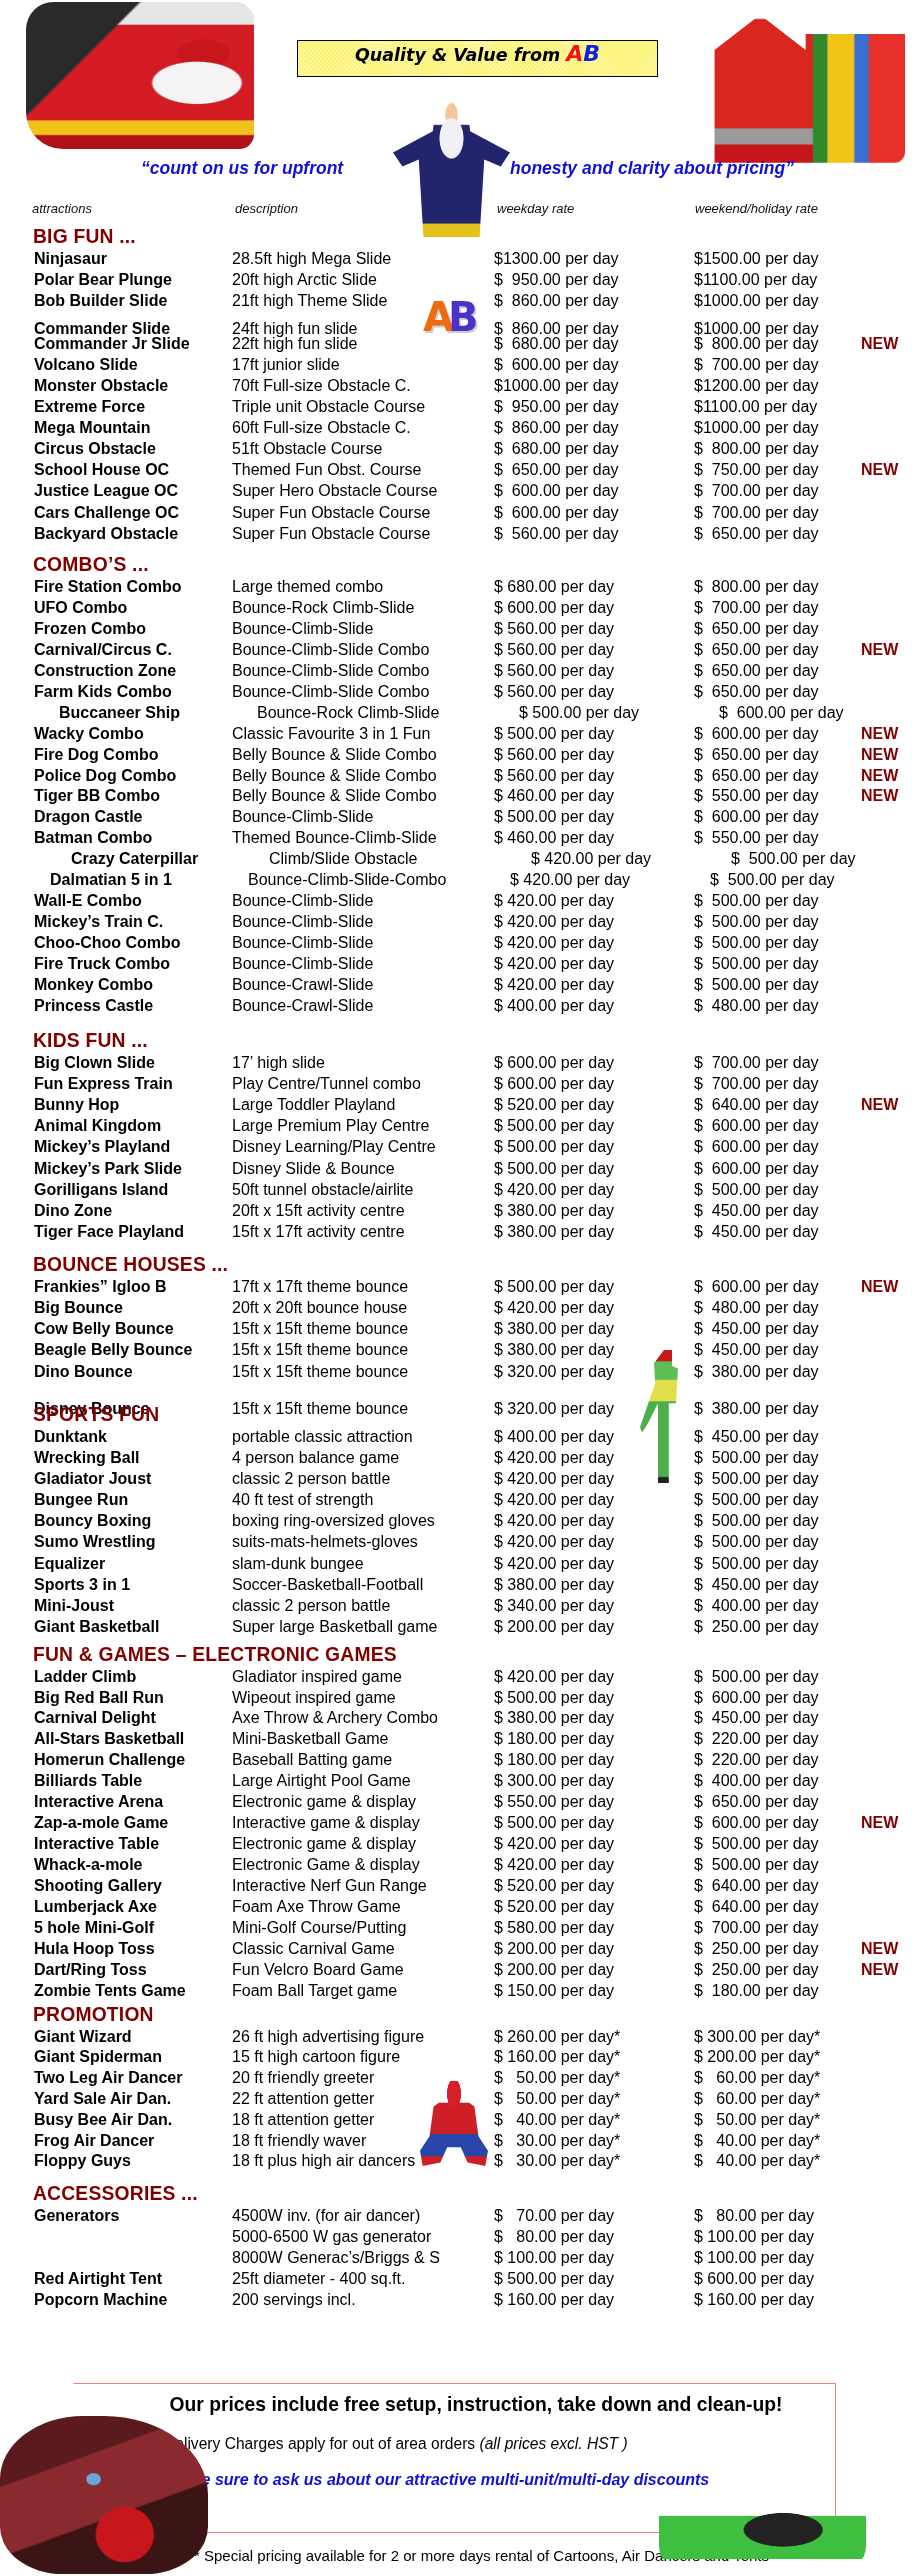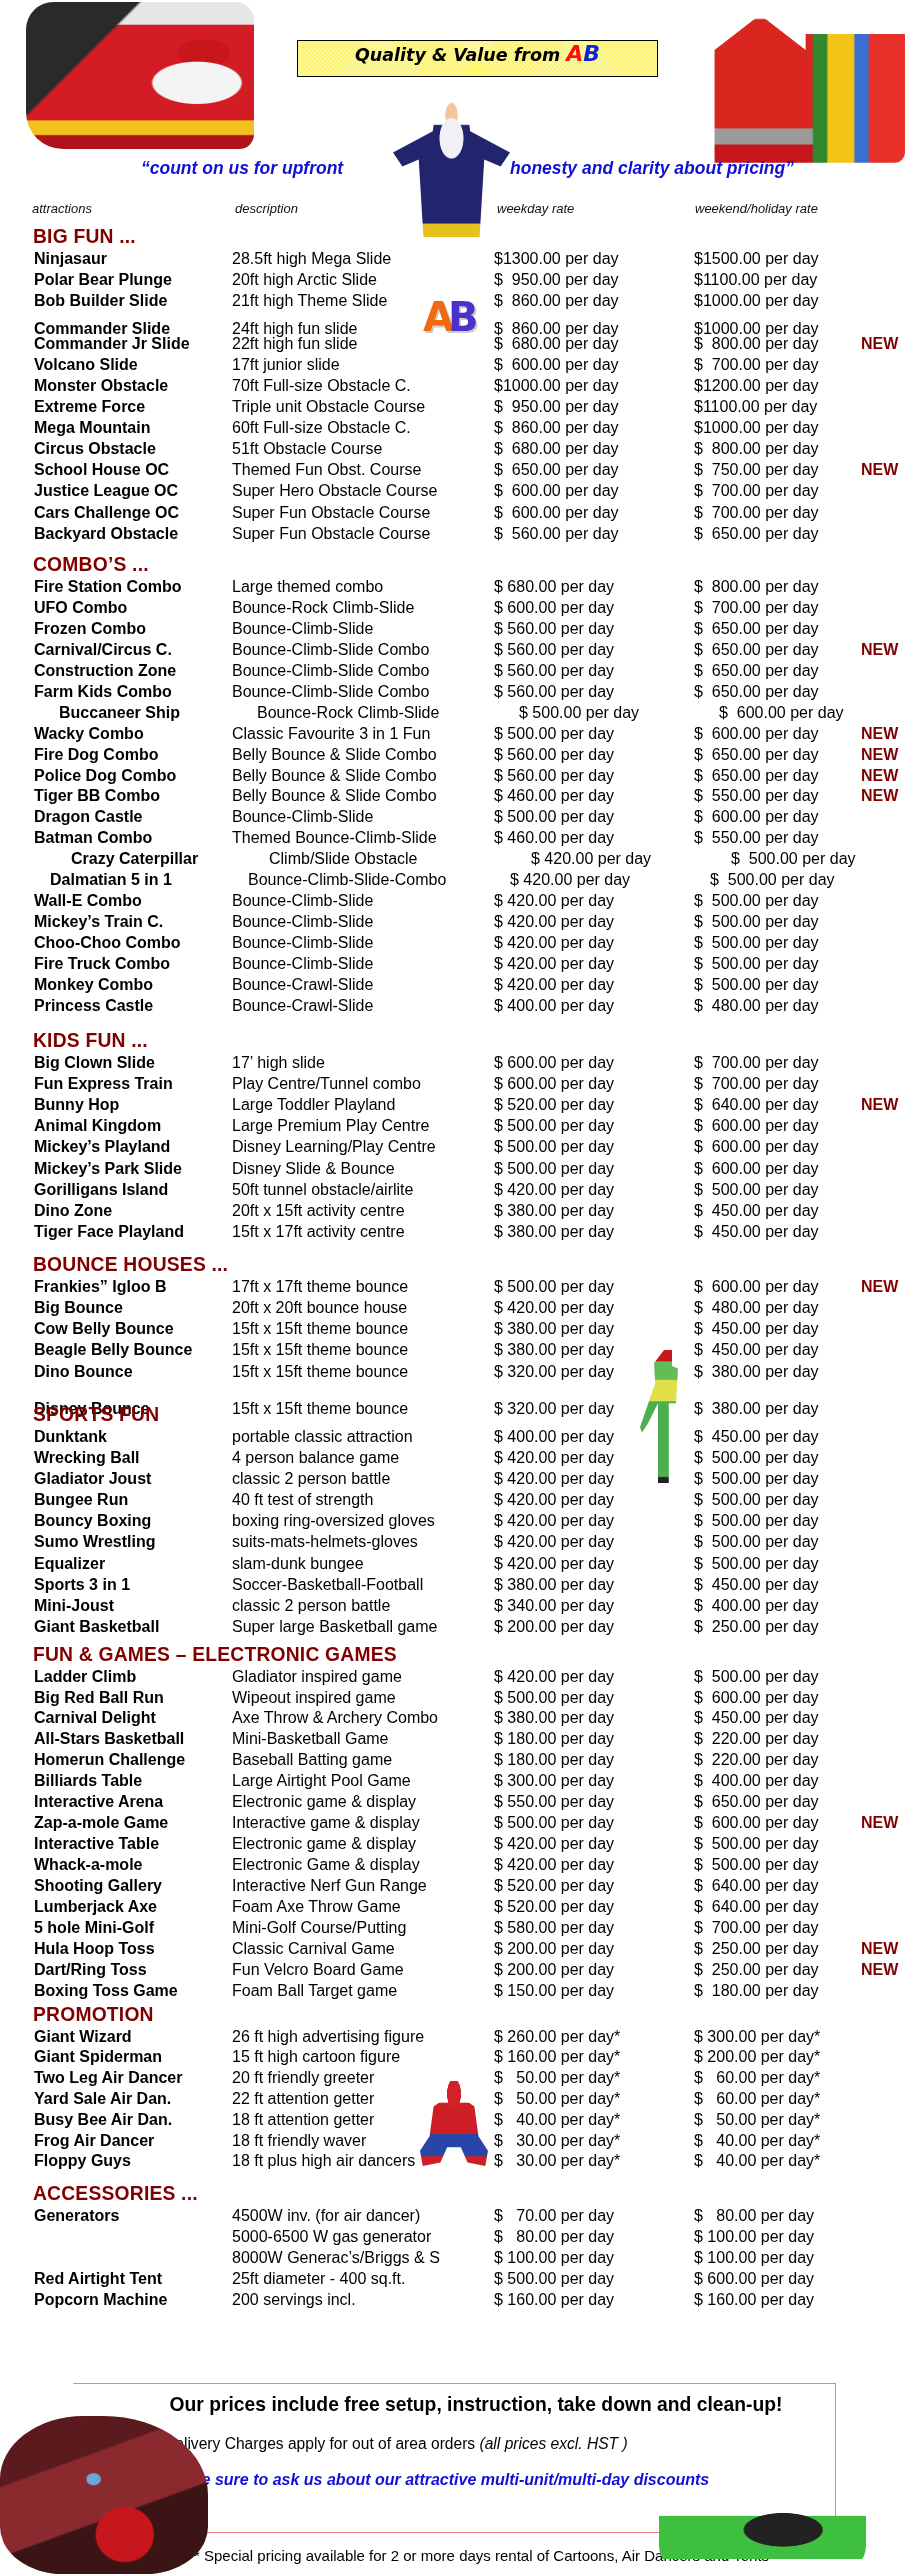--- a/index.html
+++ b/index.html
@@ -177,21 +177,21 @@
     <div class="row" style="top: 1770px;"><span class="name">Billiards Table</span><span class="desc">Large Airtight Pool Game</span><span class="wkd">$ 300.00 per day</span><span class="wke">$  400.00 per day</span></div>
     <div class="row" style="top: 1791px;"><span class="name">Interactive Arena</span><span class="desc">Electronic game &amp; display</span><span class="wkd">$ 550.00 per day</span><span class="wke">$  650.00 per day</span></div>
     <div class="row" style="top: 1812px;"><span class="name">Zap-a-mole Game</span><span class="desc">Interactive game &amp; display</span><span class="wkd">$ 500.00 per day</span><span class="wke">$  600.00 per day</span><span class="new">NEW</span></div>
     <div class="row" style="top: 1833px;"><span class="name">Interactive Table</span><span class="desc">Electronic game &amp; display</span><span class="wkd">$ 420.00 per day</span><span class="wke">$  500.00 per day</span></div>
     <div class="row" style="top: 1854px;"><span class="name">Whack-a-mole</span><span class="desc">Electronic Game &amp; display</span><span class="wkd">$ 420.00 per day</span><span class="wke">$  500.00 per day</span></div>
     <div class="row" style="top: 1875px;"><span class="name">Shooting Gallery</span><span class="desc">Interactive Nerf Gun Range</span><span class="wkd">$ 520.00 per day</span><span class="wke">$  640.00 per day</span></div>
     <div class="row" style="top: 1896px;"><span class="name">Lumberjack Axe</span><span class="desc">Foam Axe Throw Game</span><span class="wkd">$ 520.00 per day</span><span class="wke">$  640.00 per day</span></div>
     <div class="row" style="top: 1917px;"><span class="name">5 hole Mini-Golf</span><span class="desc">Mini-Golf Course/Putting</span><span class="wkd">$ 580.00 per day</span><span class="wke">$  700.00 per day</span></div>
     <div class="row" style="top: 1938px;"><span class="name">Hula Hoop Toss</span><span class="desc">Classic Carnival Game</span><span class="wkd">$ 200.00 per day</span><span class="wke">$  250.00 per day</span><span class="new">NEW</span></div>
     <div class="row" style="top: 1959px;"><span class="name">Dart/Ring Toss</span><span class="desc">Fun Velcro Board Game</span><span class="wkd">$ 200.00 per day</span><span class="wke">$  250.00 per day</span><span class="new">NEW</span></div>
-    <div class="row" style="top: 1980px;"><span class="name">Boxing Toss Game</span><span class="desc">Foam Ball Target game</span><span class="wkd">$ 150.00 per day</span><span class="wke">$  180.00 per day</span></div>
+    <div class="row" style="top: 1980px;"><span class="name">Zombie Tents Game</span><span class="desc">Foam Ball Target game</span><span class="wkd">$ 150.00 per day</span><span class="wke">$  180.00 per day</span></div>
     <div class="section-title" style="top: 2004px;">PROMOTION</div>
     <div class="row" style="top: 2026px;"><span class="name">Giant Wizard</span><span class="desc">26 ft high advertising figure</span><span class="wkd">$ 260.00 per day*</span><span class="wke">$ 300.00 per day*</span></div>
     <div class="row" style="top: 2046px;"><span class="name">Giant Spiderman</span><span class="desc">15 ft high cartoon figure</span><span class="wkd">$ 160.00 per day*</span><span class="wke">$ 200.00 per day*</span></div>
     <div class="row" style="top: 2067px;"><span class="name">Two Leg Air Dancer</span><span class="desc">20 ft friendly greeter</span><span class="wkd">$   50.00 per day*</span><span class="wke">$   60.00 per day*</span></div>
     <div class="row" style="top: 2088px;"><span class="name">Yard Sale Air Dan.</span><span class="desc">22 ft attention getter</span><span class="wkd">$   50.00 per day*</span><span class="wke">$   60.00 per day*</span></div>
     <div class="row" style="top: 2109px;"><span class="name">Busy Bee Air Dan.</span><span class="desc">18 ft attention getter</span><span class="wkd">$   40.00 per day*</span><span class="wke">$   50.00 per day*</span></div>
     <div class="row" style="top: 2130px;"><span class="name">Frog Air Dancer</span><span class="desc">18 ft friendly waver</span><span class="wkd">$   30.00 per day*</span><span class="wke">$   40.00 per day*</span></div>
     <div class="row" style="top: 2150px;"><span class="name">Floppy Guys</span><span class="desc">18 ft plus high air dancers</span><span class="wkd">$   30.00 per day*</span><span class="wke">$   40.00 per day*</span></div>
     <div class="section-title" style="top: 2183px;">ACCESSORIES ...</div>
     <div class="row" style="top: 2205px;"><span class="name">Generators</span><span class="desc">4500W inv. (for air dancer)</span><span class="wkd">$   70.00 per day</span><span class="wke">$   80.00 per day</span></div>

